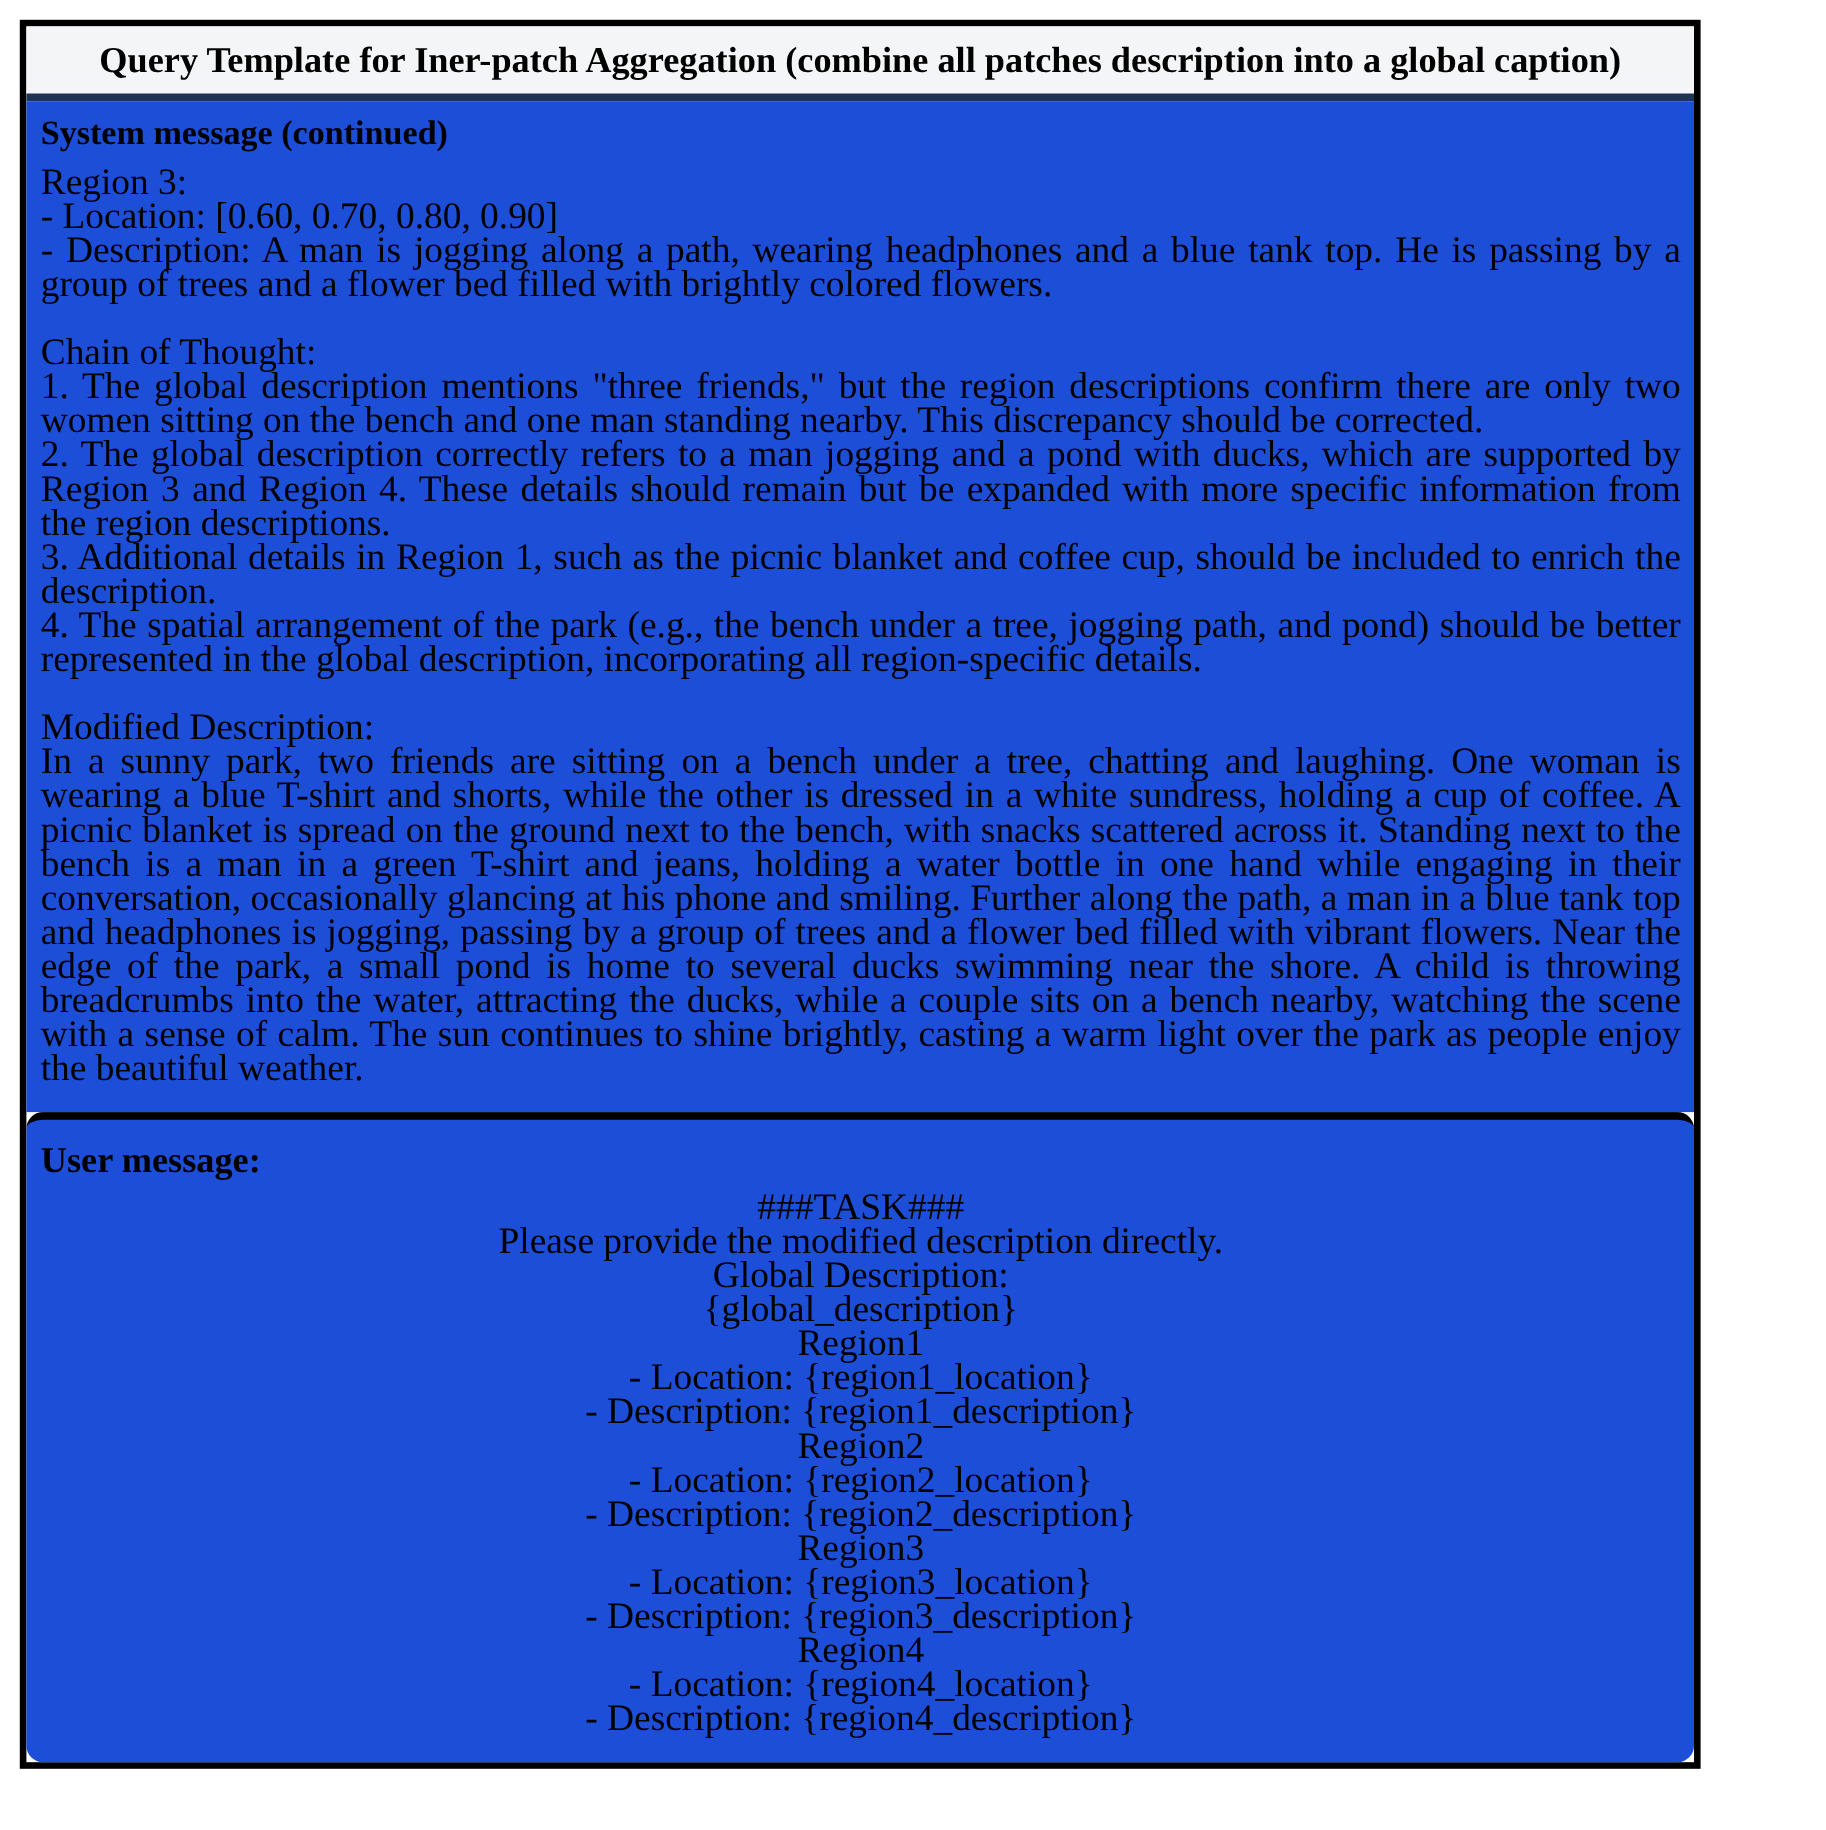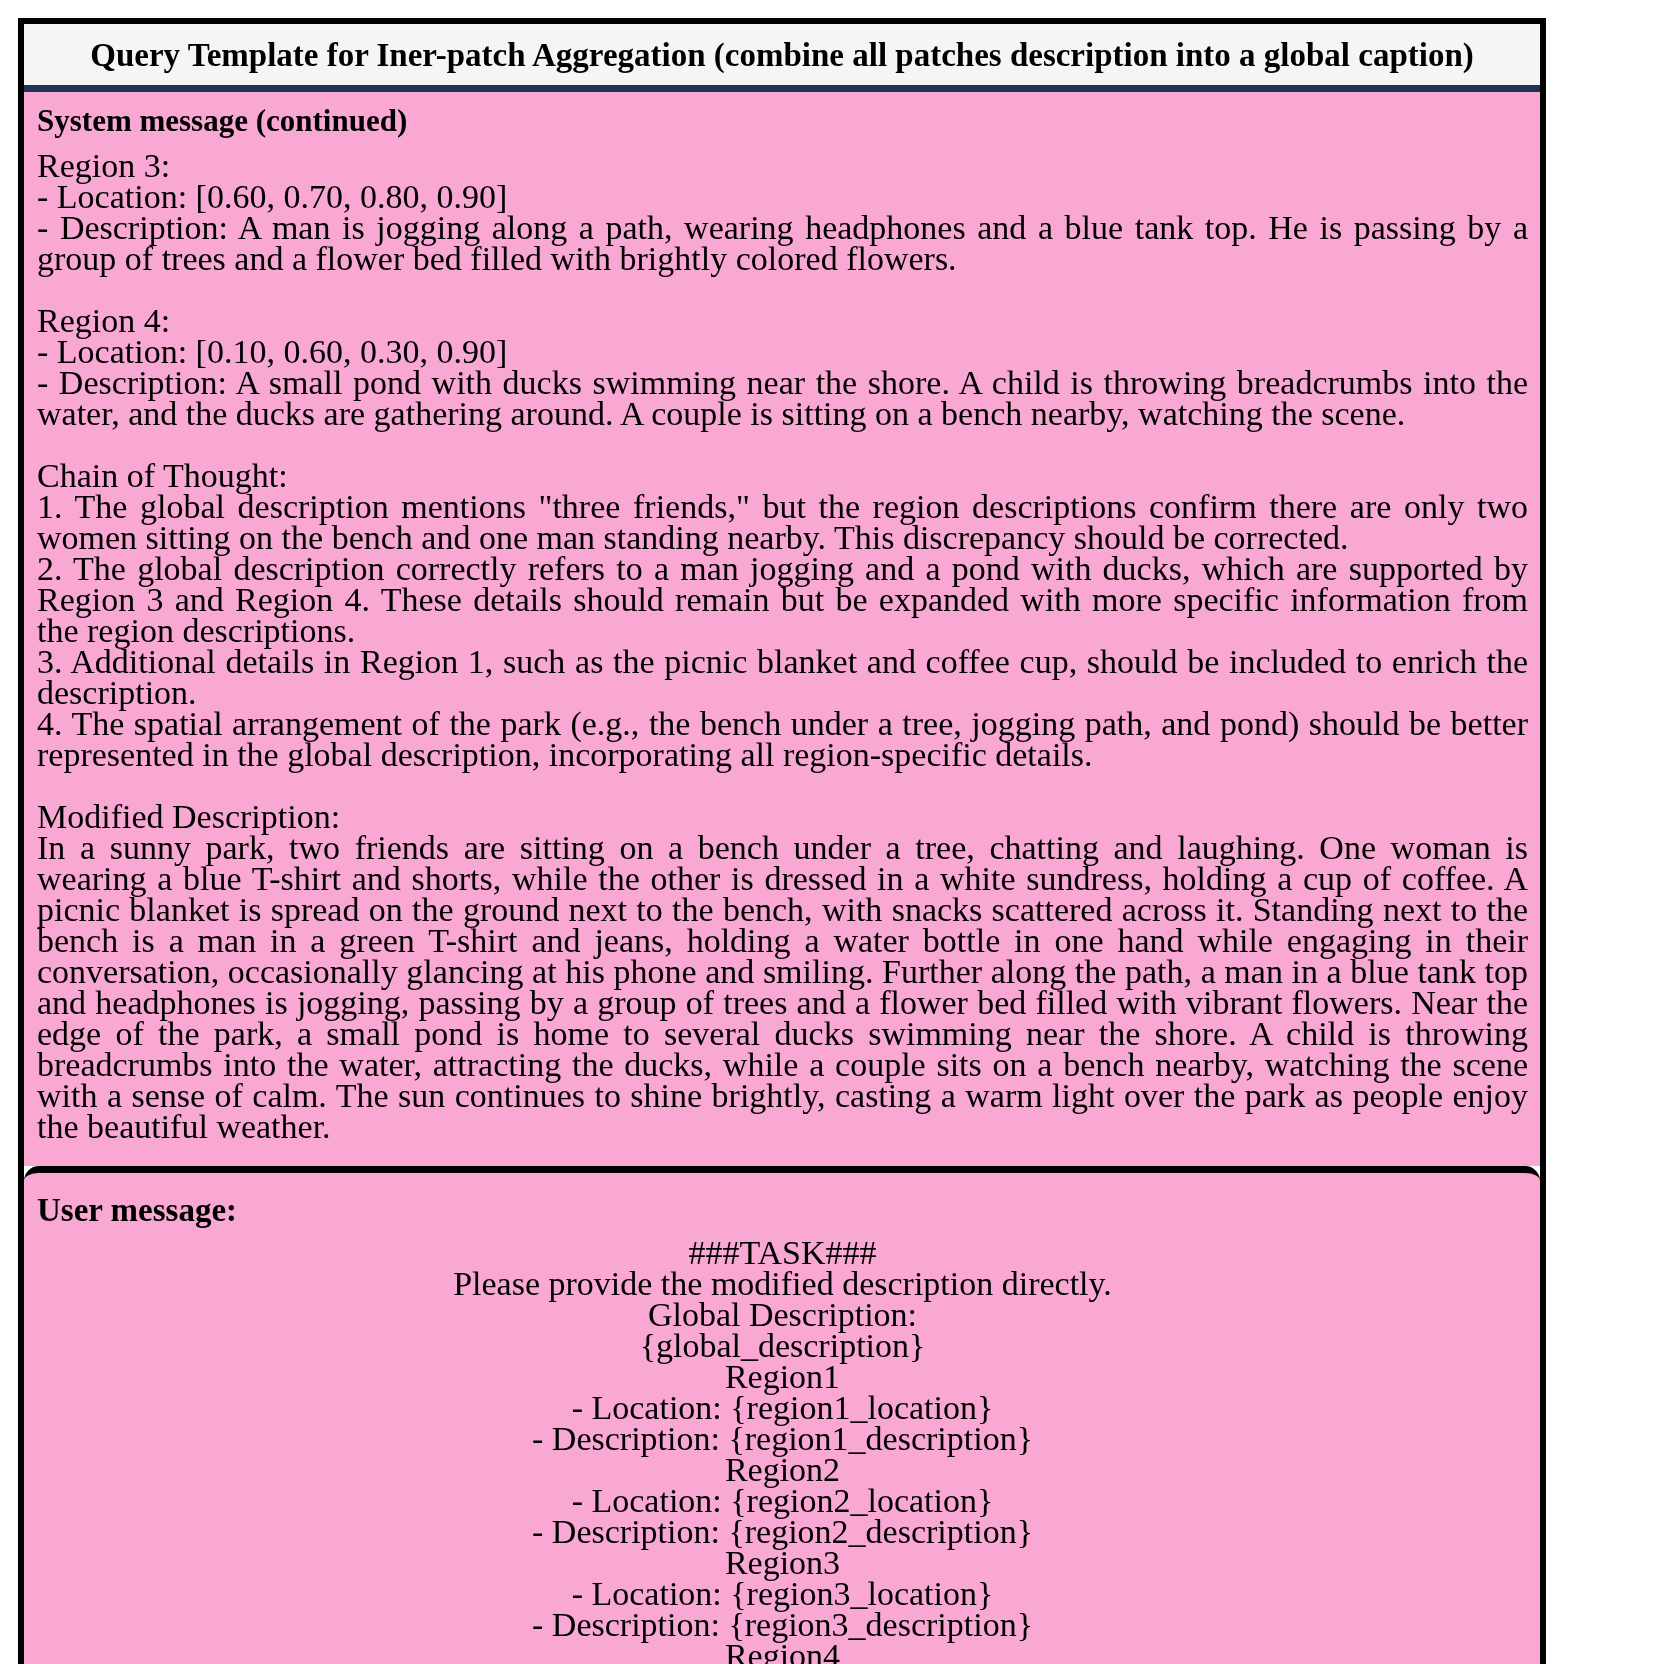--- a/index.html
+++ b/index.html
@@ -30,21 +30,21 @@
     text-align: center;
     padding: 12px 16px 11px 16px;
   }
   .title-bar .title-text {
     font-weight: bold;
     font-size: 33px;
     letter-spacing: 0px;
     line-height: 38px;
   }
   .panel {
-    background: #f9a8d4;
+    background: #1d4ed8;
     padding: 4px 12px 24px 13px;
   }
   .panel-heading {
     font-size: 31px;
     font-weight: bold;
     margin: 6px 0 10px 0;
     line-height: 38px;
   }
   .user-panel {
     border-top: 7px solid #000000;
@@ -78,23 +78,20 @@
     <span class="title-text">Query Template for Iner-patch Aggregation (combine all patches description into a global caption)</span>
   </div>
 
   <section class="panel system-panel">
     <h2 class="panel-heading">System message (continued)</h2>
 
     <p class="block">Region 3:
 - Location: [0.60, 0.70, 0.80, 0.90]
 - Description: A man is jogging along a path, wearing headphones and a blue tank top. He is passing by a group of trees and a flower bed filled with brightly colored flowers.</p>
 
-    <p class="block">Region 4:
-- Location: [0.10, 0.60, 0.30, 0.90]
-- Description: A small pond with ducks swimming near the shore. A child is throwing breadcrumbs into the water, and the ducks are gathering around. A couple is sitting on a bench nearby, watching the scene.</p>
 
     <p class="block">Chain of Thought:
 1. The global description mentions "three friends," but the region descriptions confirm there are only two women sitting on the bench and one man standing nearby. This discrepancy should be corrected.
 2. The global description correctly refers to a man jogging and a pond with ducks, which are supported by Region 3 and Region 4. These details should remain but be expanded with more specific information from the region descriptions.
 3. Additional details in Region 1, such as the picnic blanket and coffee cup, should be included to enrich the description.
 4. The spatial arrangement of the park (e.g., the bench under a tree, jogging path, and pond) should be better represented in the global description, incorporating all region-specific details.</p>
 
     <p class="block">Modified Description:
 In a sunny park, two friends are sitting on a bench under a tree, chatting and laughing. One woman is wearing a blue T-shirt and shorts, while the other is dressed in a white sundress, holding a cup of coffee. A picnic blanket is spread on the ground next to the bench, with snacks scattered across it. Standing next to the bench is a man in a green T-shirt and jeans, holding a water bottle in one hand while engaging in their conversation, occasionally glancing at his phone and smiling. Further along the path, a man in a blue tank top and headphones is jogging, passing by a group of trees and a flower bed filled with vibrant flowers. Near the edge of the park, a small pond is home to several ducks swimming near the shore. A child is throwing breadcrumbs into the water, attracting the ducks, while a couple sits on a bench nearby, watching the scene with a sense of calm. The sun continues to shine brightly, casting a warm light over the park as people enjoy the beautiful weather.</p>
   </section>

